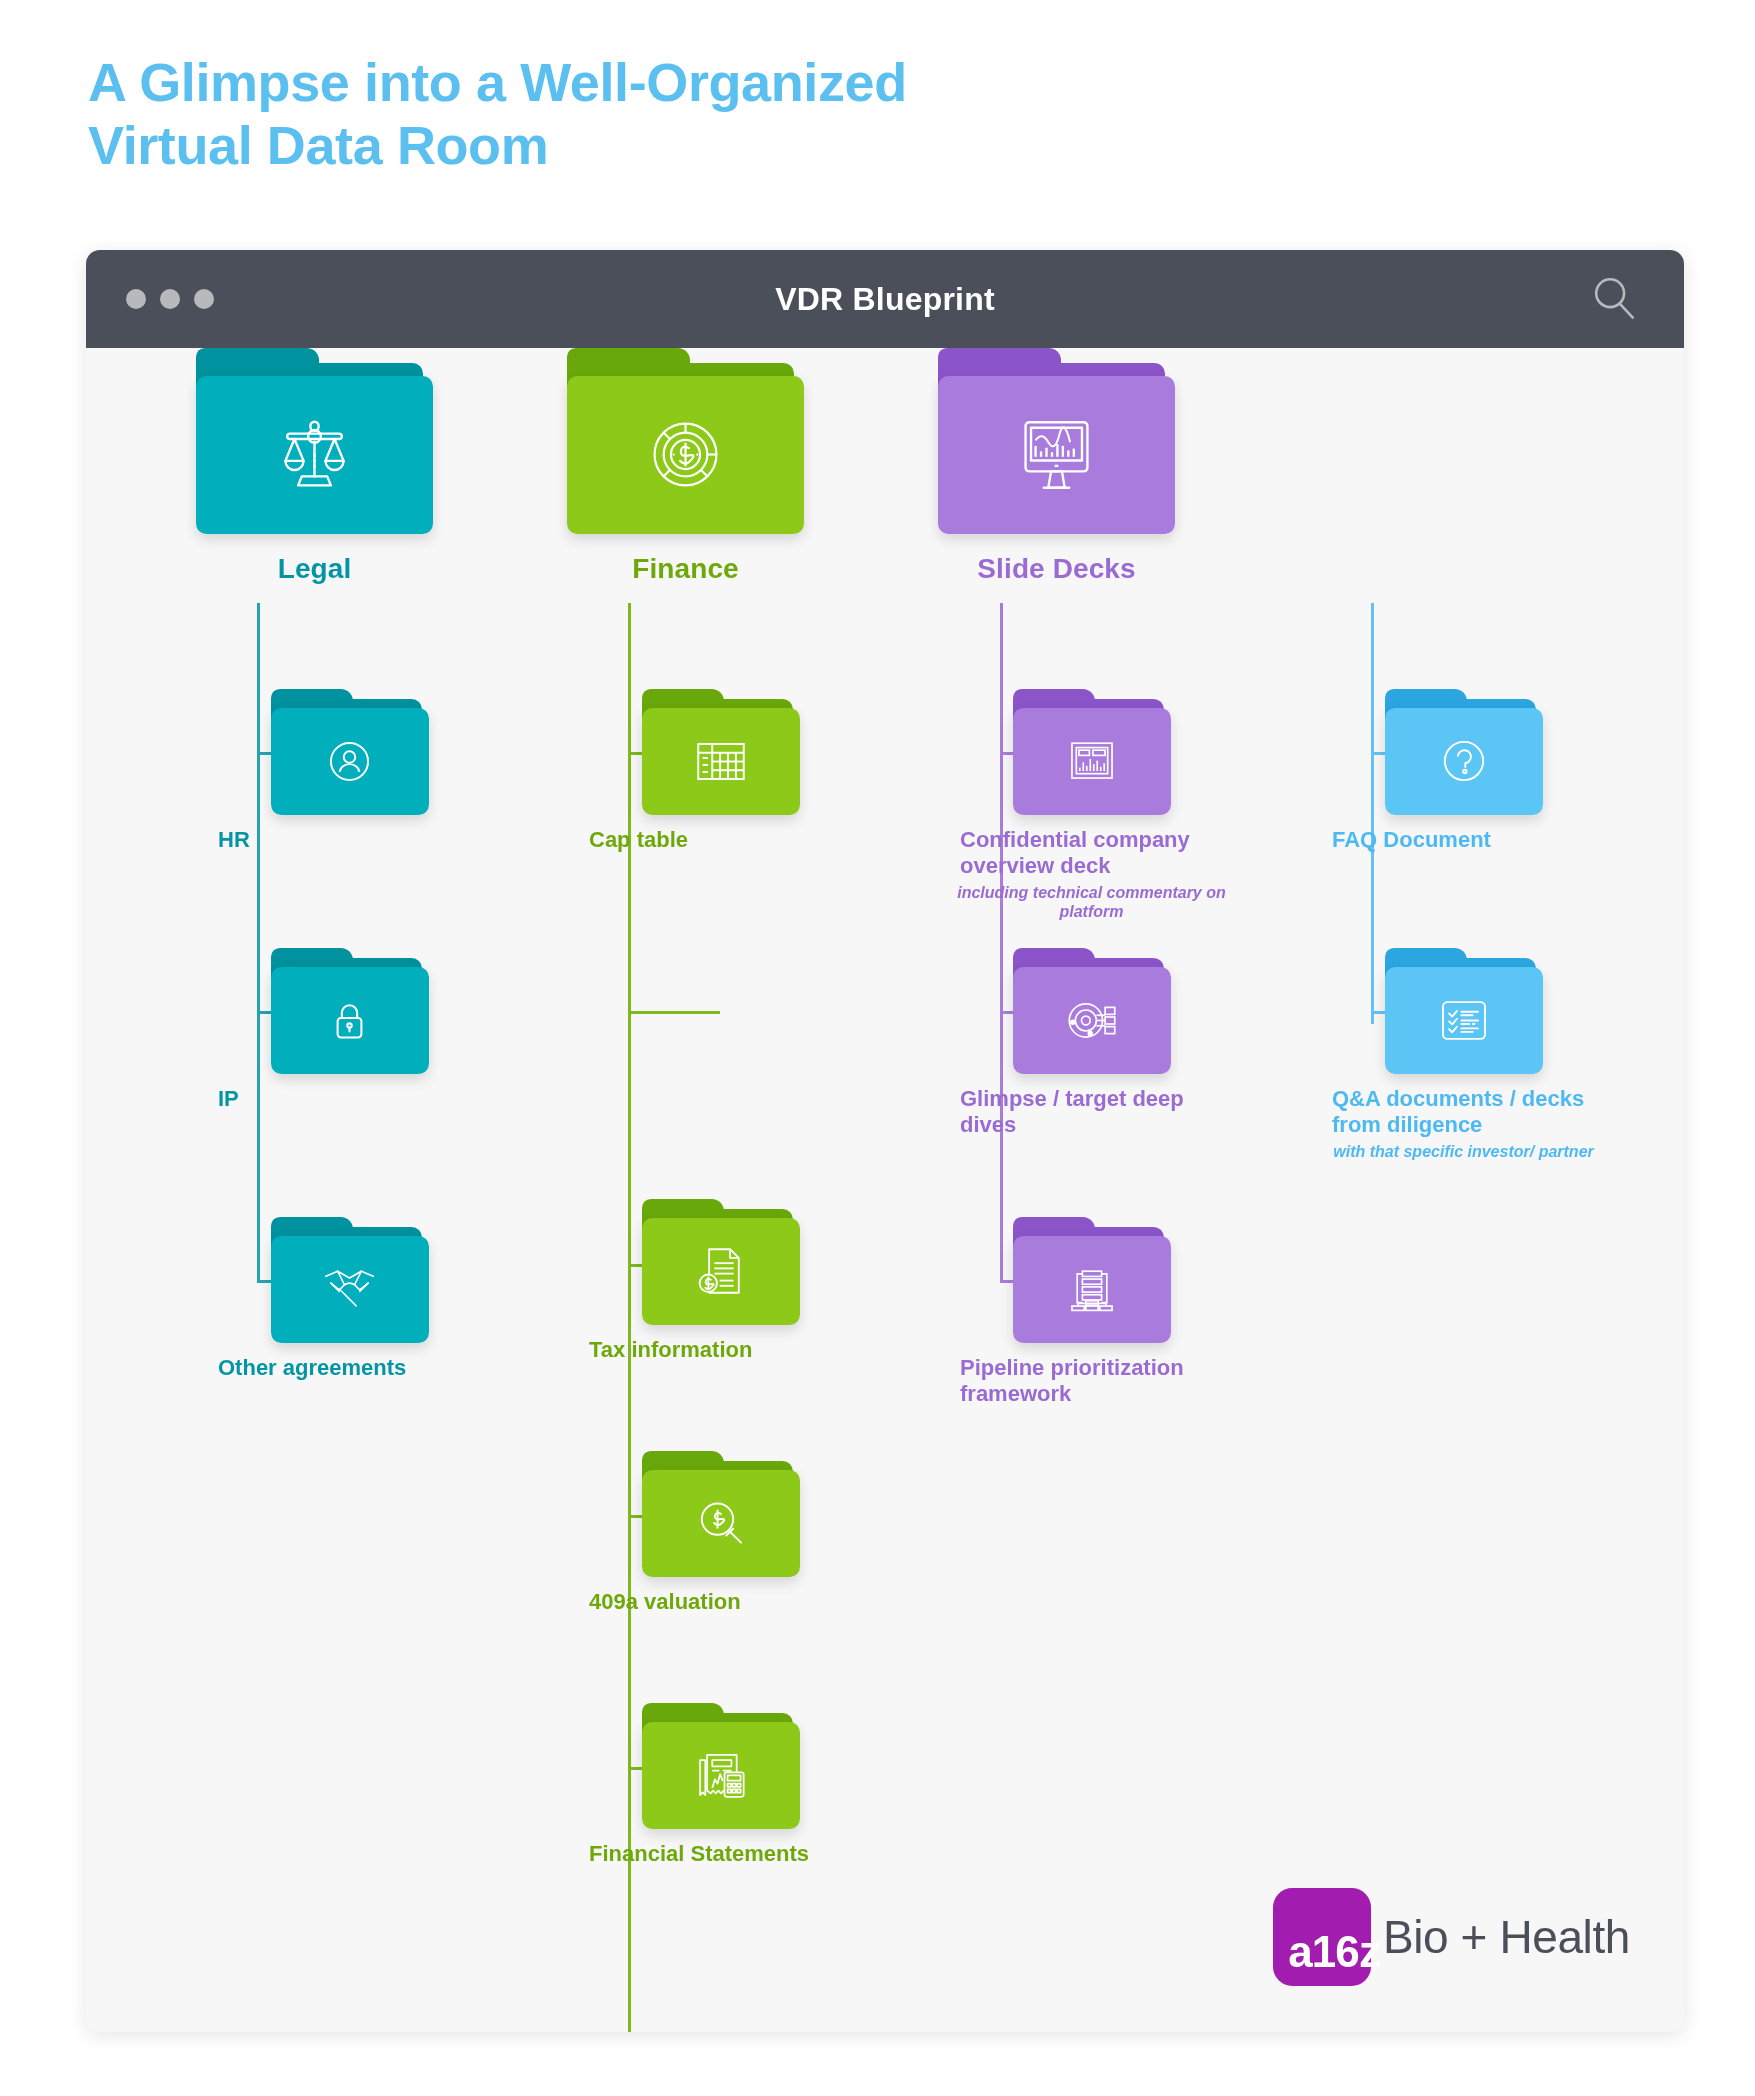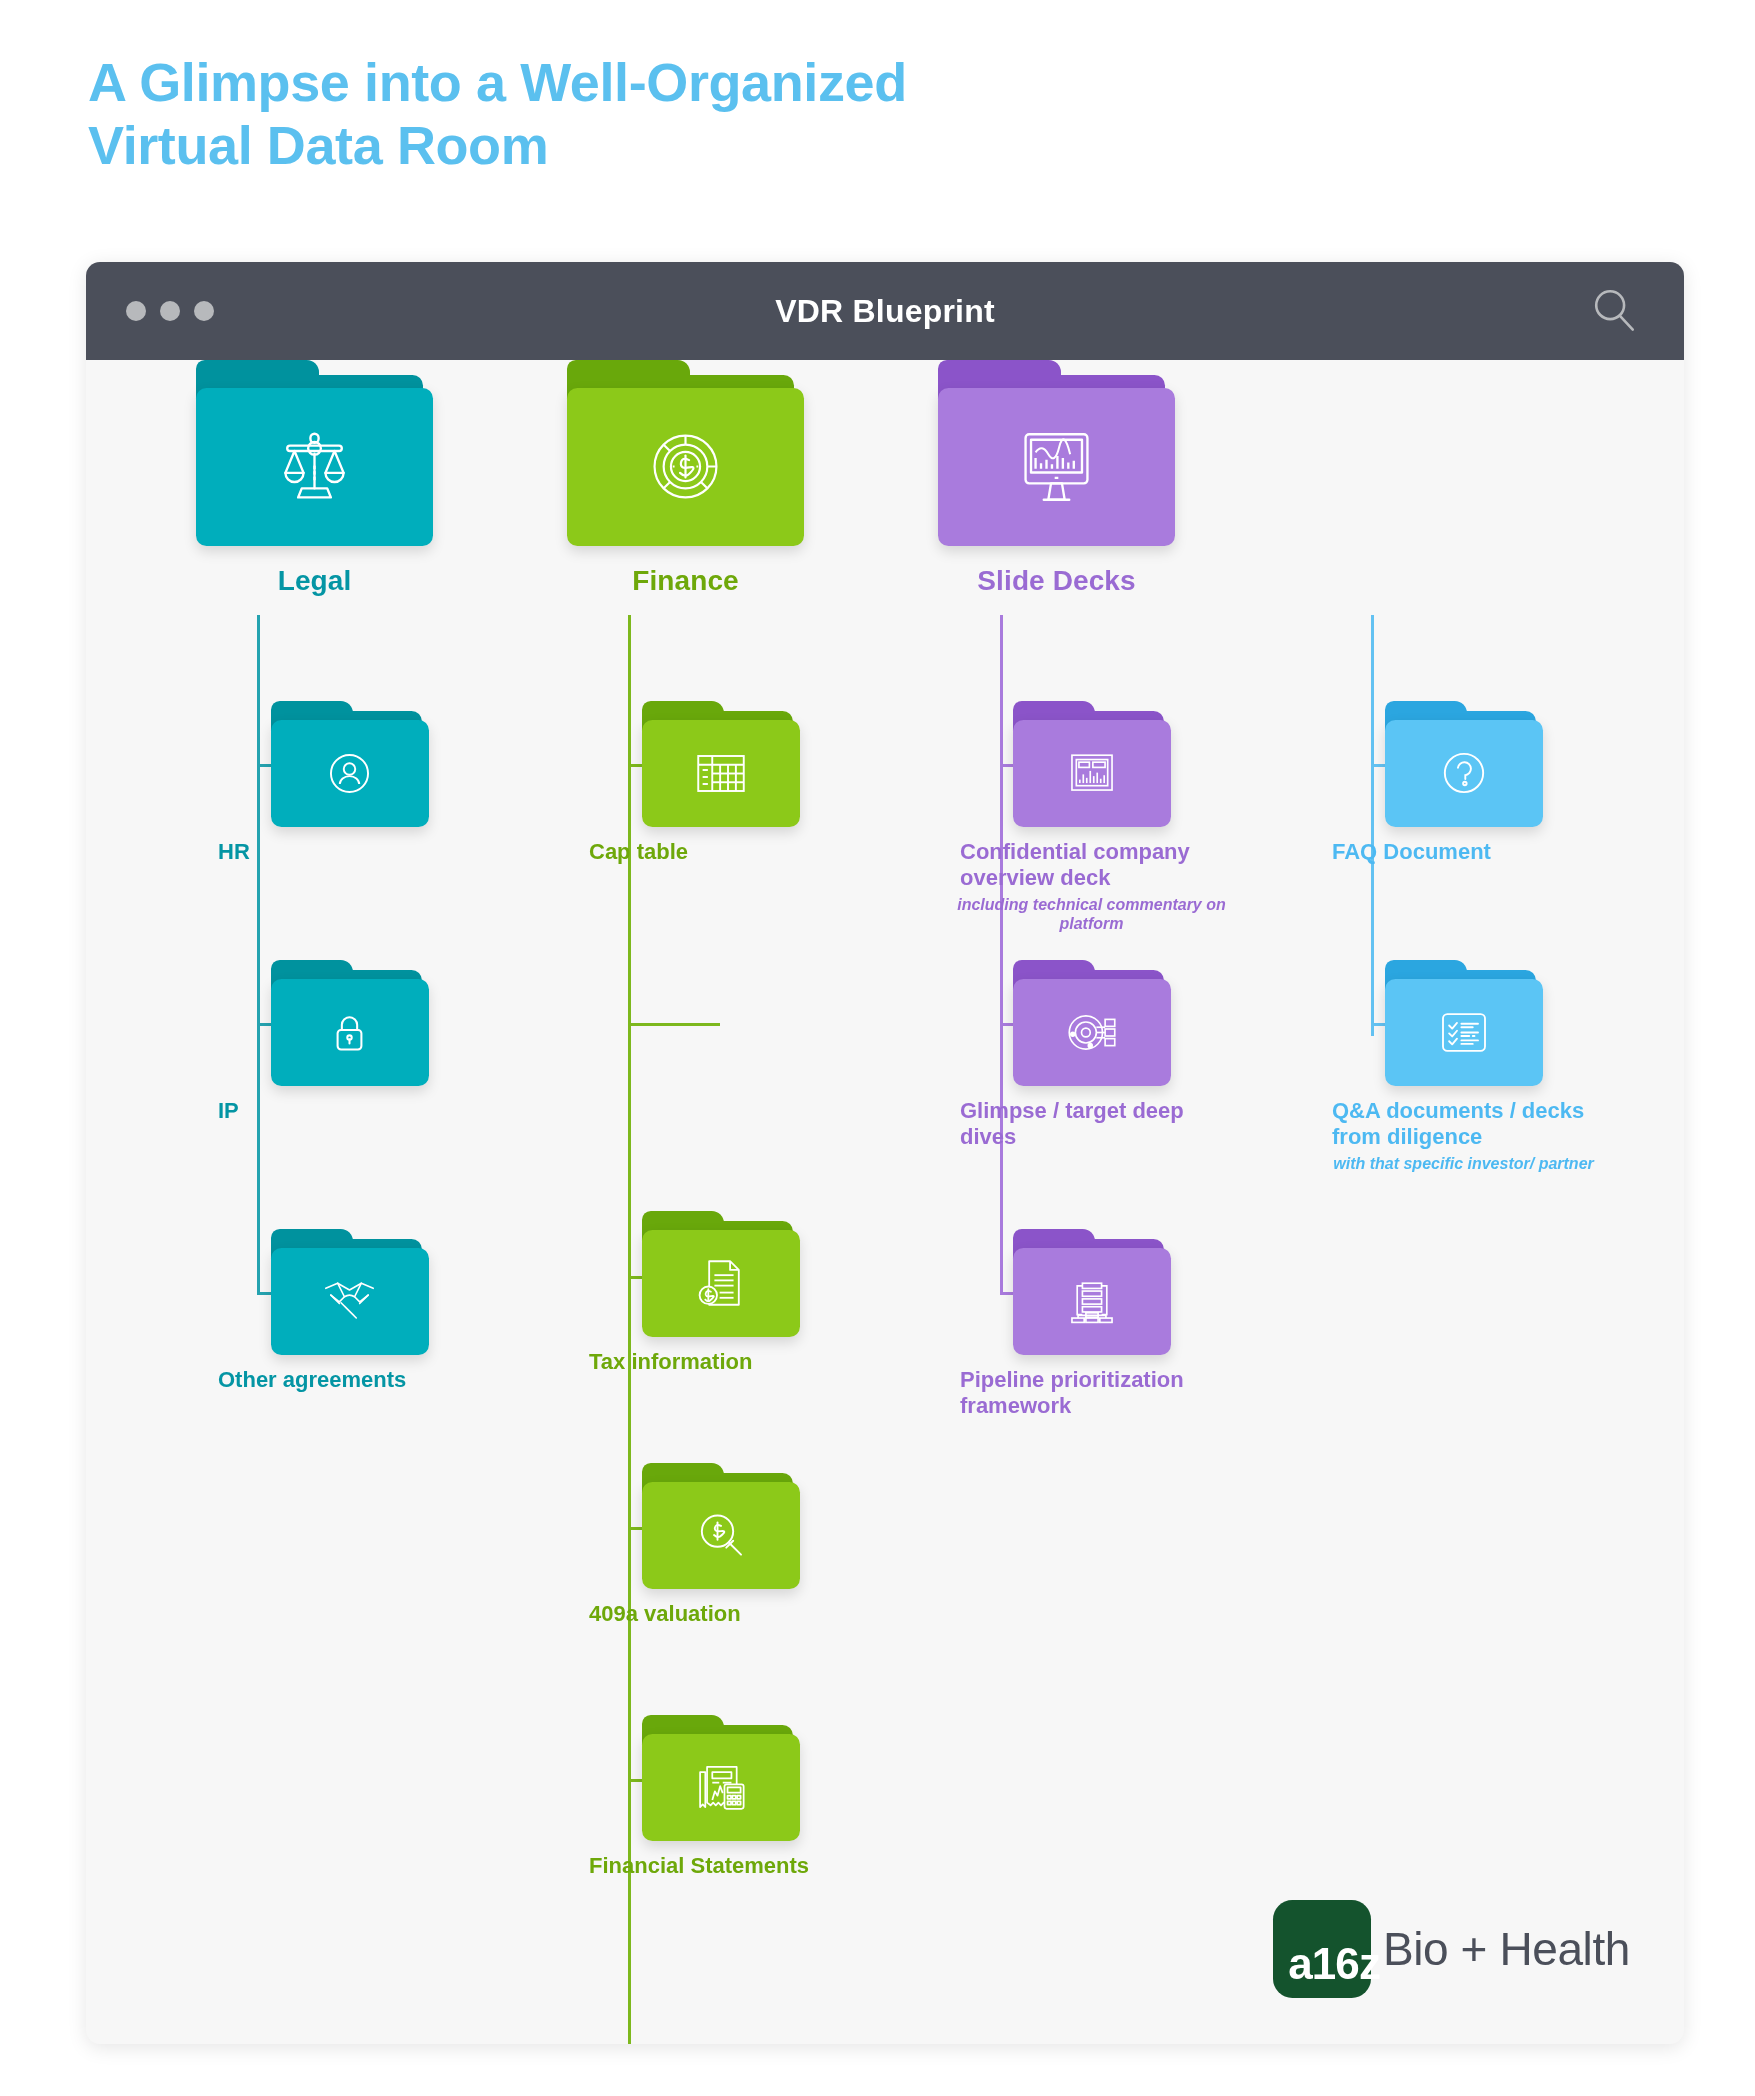--- a/index.html
+++ b/index.html
@@ -20,21 +20,21 @@
     font-weight: bold;
     line-height: 1.16;
     color: #5BC0EF;
     letter-spacing: -0.4px;
   }
   .title .ln { display:block; }
 
   
   .window {
     position: absolute;
-    left: 86px; top: 262px;
+    left: 86px; top: 250px;
     width: 1598px; height: 1782px;
     border-radius: 14px;
     background: #F7F7F7;
     box-shadow: 0 3.5px 19.3px rgba(0,0,0,0.10);
     overflow: hidden;
   }
   .titlebar {
     position: relative;
     height: 98px;
     background: #4B4F5A;
@@ -125,21 +125,21 @@
   .hline { height: 2.6px; }
   .l-teal   { background: #25A3B0; }
   .l-green  { background: #7DB81D; }
   .l-purple { background: #A97BDD; }
   .l-blue   { background: #63C2F2; }
 
   
   .logo { position:absolute; right: 54px; bottom: 46px; display:flex; align-items:center; }
   .logo-mark {
     width: 98px; height: 98px; border-radius: 19.3px;
-    background: #14532d; display:flex; align-items:flex-end; justify-content:center;
+    background: #a21caf; display:flex; align-items:flex-end; justify-content:center;
     padding-bottom: 12.3px;
     padding-left: 25px;
   }
   .logo-mark span { color:#fff; font-size: 44px; font-weight: bold; letter-spacing:-0.9px; line-height:1; }
   .logo-text { color:#4B4F5A; font-size: 46px; font-weight: 400; margin-left: 12.3px; letter-spacing:-0.4px; white-space:nowrap; }
 </style>
 </head>
 <body>
 
 <div class="page">

